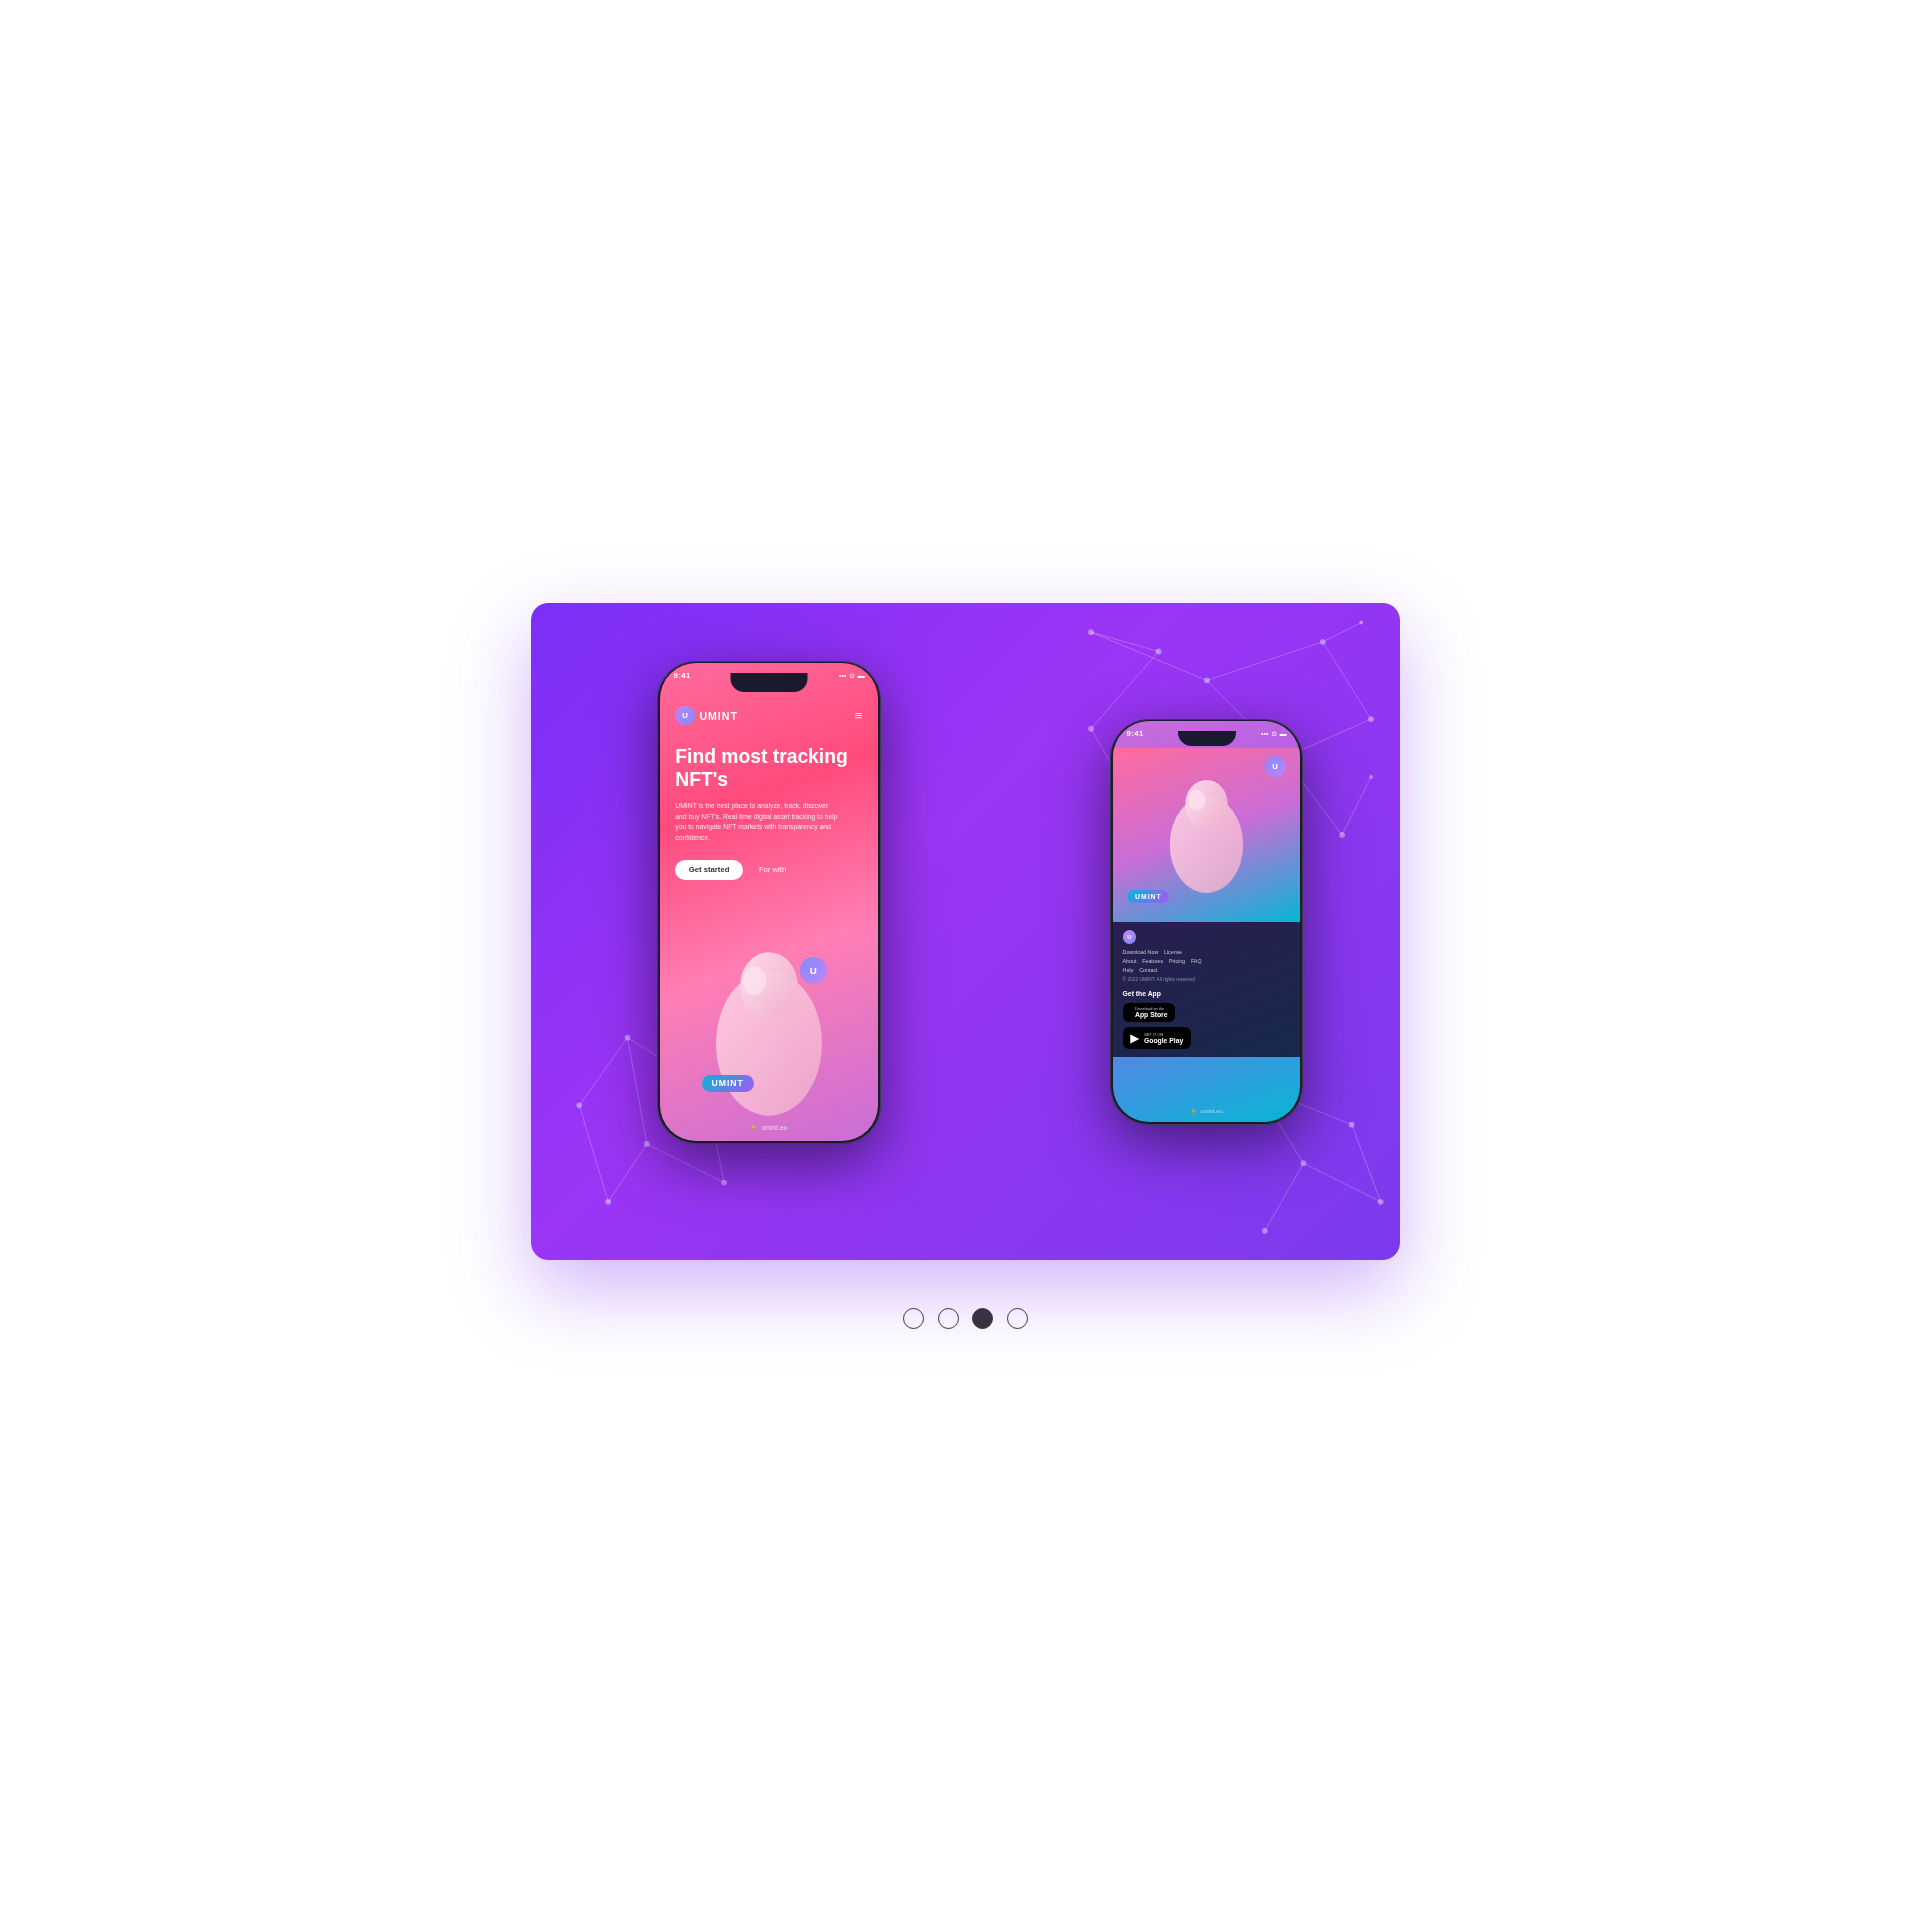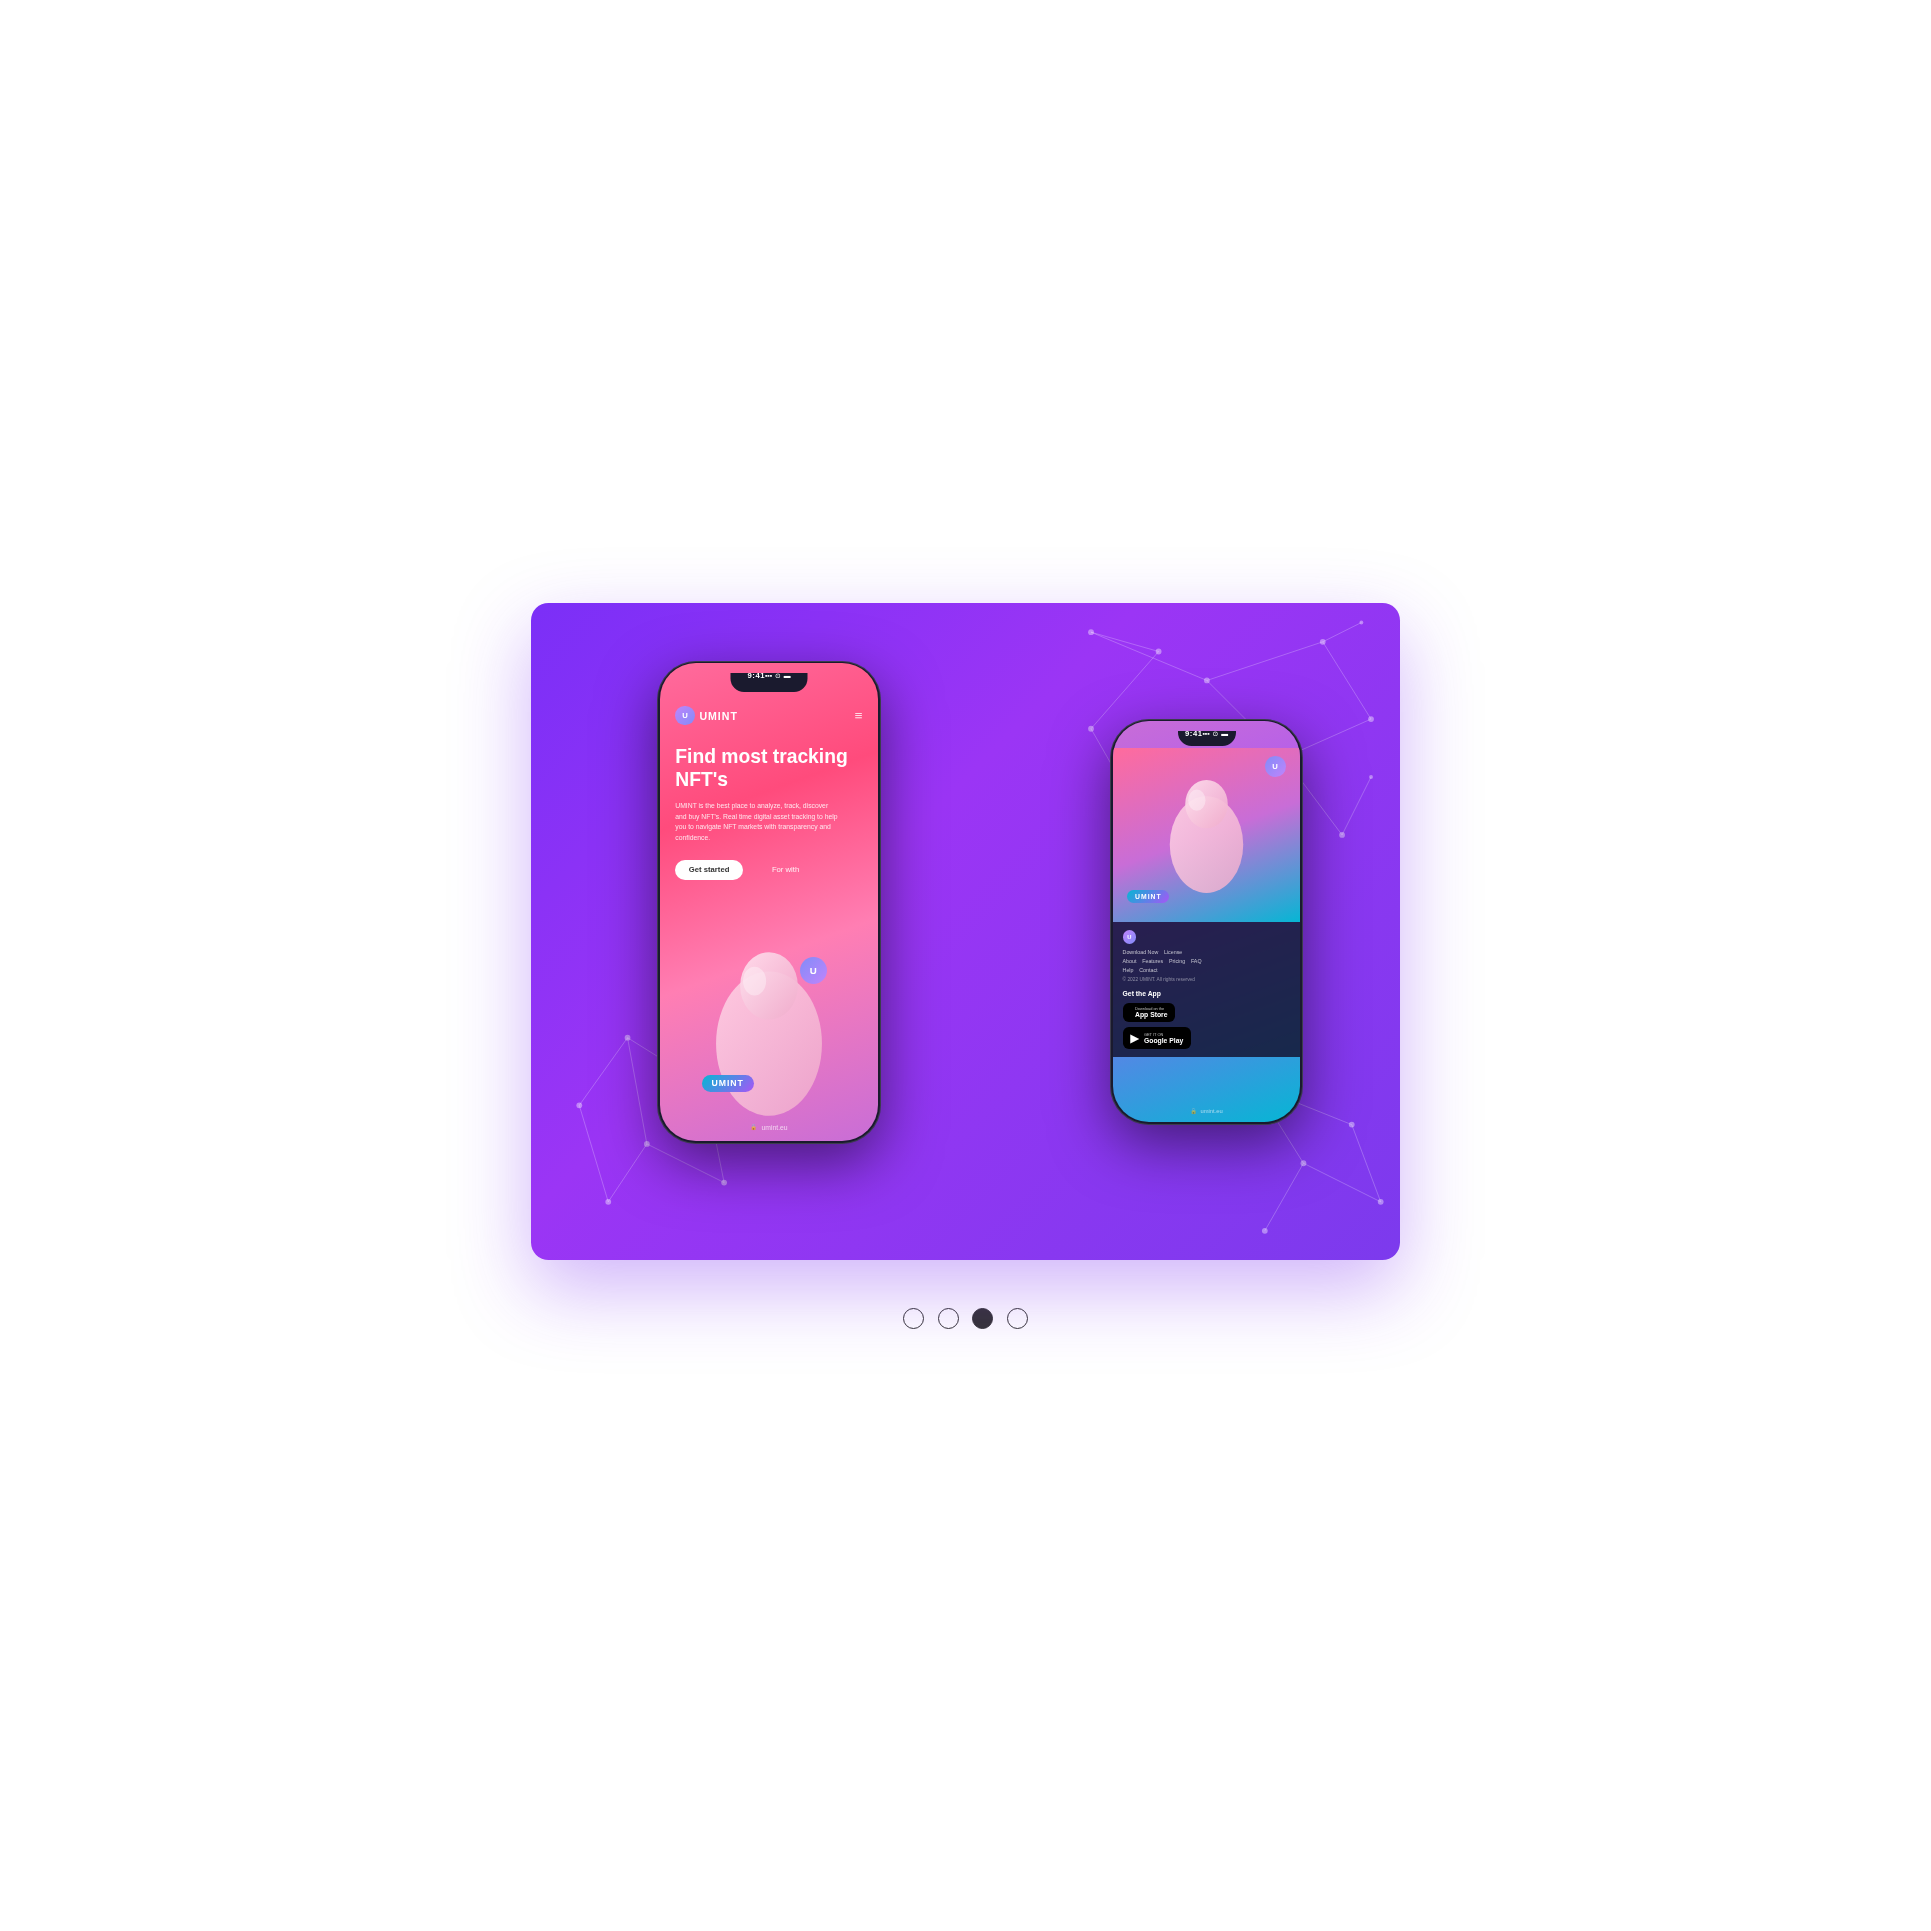--- a/index.html
+++ b/index.html
@@ -92,21 +92,21 @@
       width: 58px;
       height: 15.4px;
     }
 
     
     .status-bar {
       position: absolute;
       top: 7.7px;
       left: 0; right: 0;
       display: flex;
-      justify-content: center;
+      justify-content: space-between;
       align-items: center;
       padding: 0 13.5px;
       z-index: 11;
     }
 
     .status-time {
       font-size: 7.7px;
       font-weight: 700;
       color: #ffffff;
       letter-spacing: 0.5px;
@@ -183,21 +183,21 @@
       font-size: 6.8px;
       color: rgba(255,255,255,0.85);
       line-height: 1.6;
       margin-bottom: 15.4px;
       max-width: 164px;
     }
 
     .btn-row {
       display: flex;
       align-items: center;
-      gap: 29px;
+      gap: 16px;
       margin-bottom: 19.3px;
     }
 
     .btn-primary {
       background: white;
       color: #333;
       border: none;
       border-radius: 19.3px;
       padding: 5.8px 13.5px;
       font-size: 7.7px;

